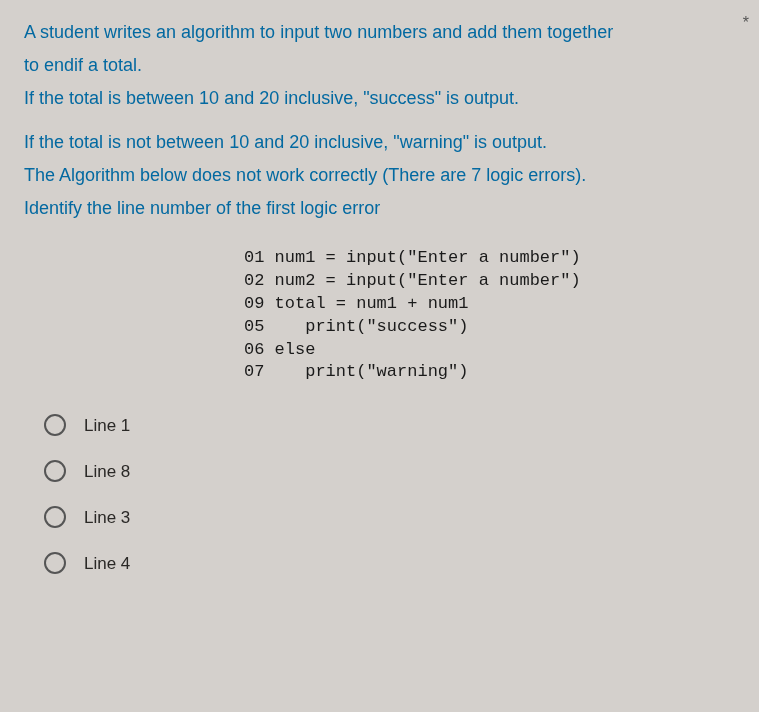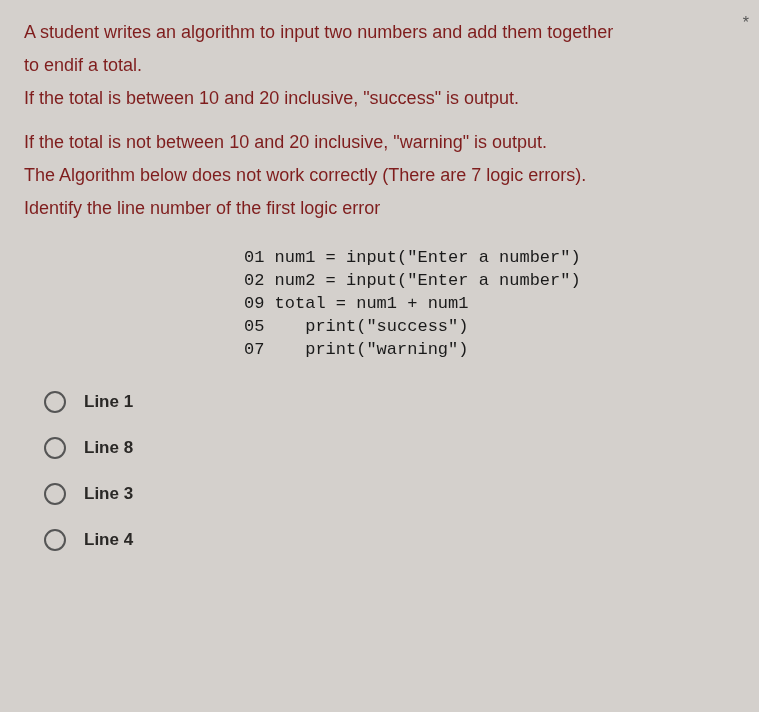--- a/index.html
+++ b/index.html
@@ -12,21 +12,21 @@
       background: #d4d0cc;
       width: 759px;
       height: 712px;
       padding: 18px 24px;
       color: #2a2826;
       position: relative;
     }
     .question-text {
       font-size: 18px;
       line-height: 1.6;
-      color: #7f1d1d;
+      color: #0369a1;
       margin-bottom: 4px;
     }
     .question-block {
       margin-bottom: 16px;
     }
     .required-marker {
       position: absolute;
       top: 14px;
       right: 10px;
       color: #555;
@@ -39,24 +39,23 @@
       margin: 24px 0 30px 220px;
       color: #1a1a1a;
       white-space: pre;
     }
     .options {
       margin-top: 10px;
       margin-left: 20px;
     }
     .option-row {
       display: flex;
-      align-items: center;
+      align-items: flex-end;
       margin-bottom: 24px;
       cursor: pointer;
-      font-weight: bold;
     }
     .radio-circle {
       width: 22px;
       height: 22px;
       border: 2px solid #555;
       border-radius: 50%;
       margin-right: 18px;
       flex-shrink: 0;
       background: transparent;
     }
@@ -75,21 +74,21 @@
   <div class="question-text">to endif a total.</div>
   <div class="question-text">If the total is between 10 and 20 inclusive, "success" is output.</div>
 </div>
 
 <div class="question-block">
   <div class="question-text">If the total is not between 10 and 20 inclusive, "warning" is output.</div>
   <div class="question-text">The Algorithm below does not work correctly (There are 7 logic errors).</div>
   <div class="question-text">Identify the line number of the first logic error</div>
 </div>
 
-<div class="code-block"><div>01 num1 = input("Enter a number")</div><div>02 num2 = input("Enter a number")</div><div>09 total = num1 + num1</div><div>05    print("success")</div><div>07    print("warning")</div></div>
+<div class="code-block"><div>01 num1 = input("Enter a number")</div><div>02 num2 = input("Enter a number")</div><div>09 total = num1 + num1</div><div>05    print("success")</div><div>06 else</div><div>07    print("warning")</div></div>
 
 <div class="options">
   <div class="option-row">
     <span class="radio-circle"></span>
     <span class="option-label">Line 1</span>
   </div>
   <div class="option-row">
     <span class="radio-circle"></span>
     <span class="option-label">Line 8</span>
   </div>

